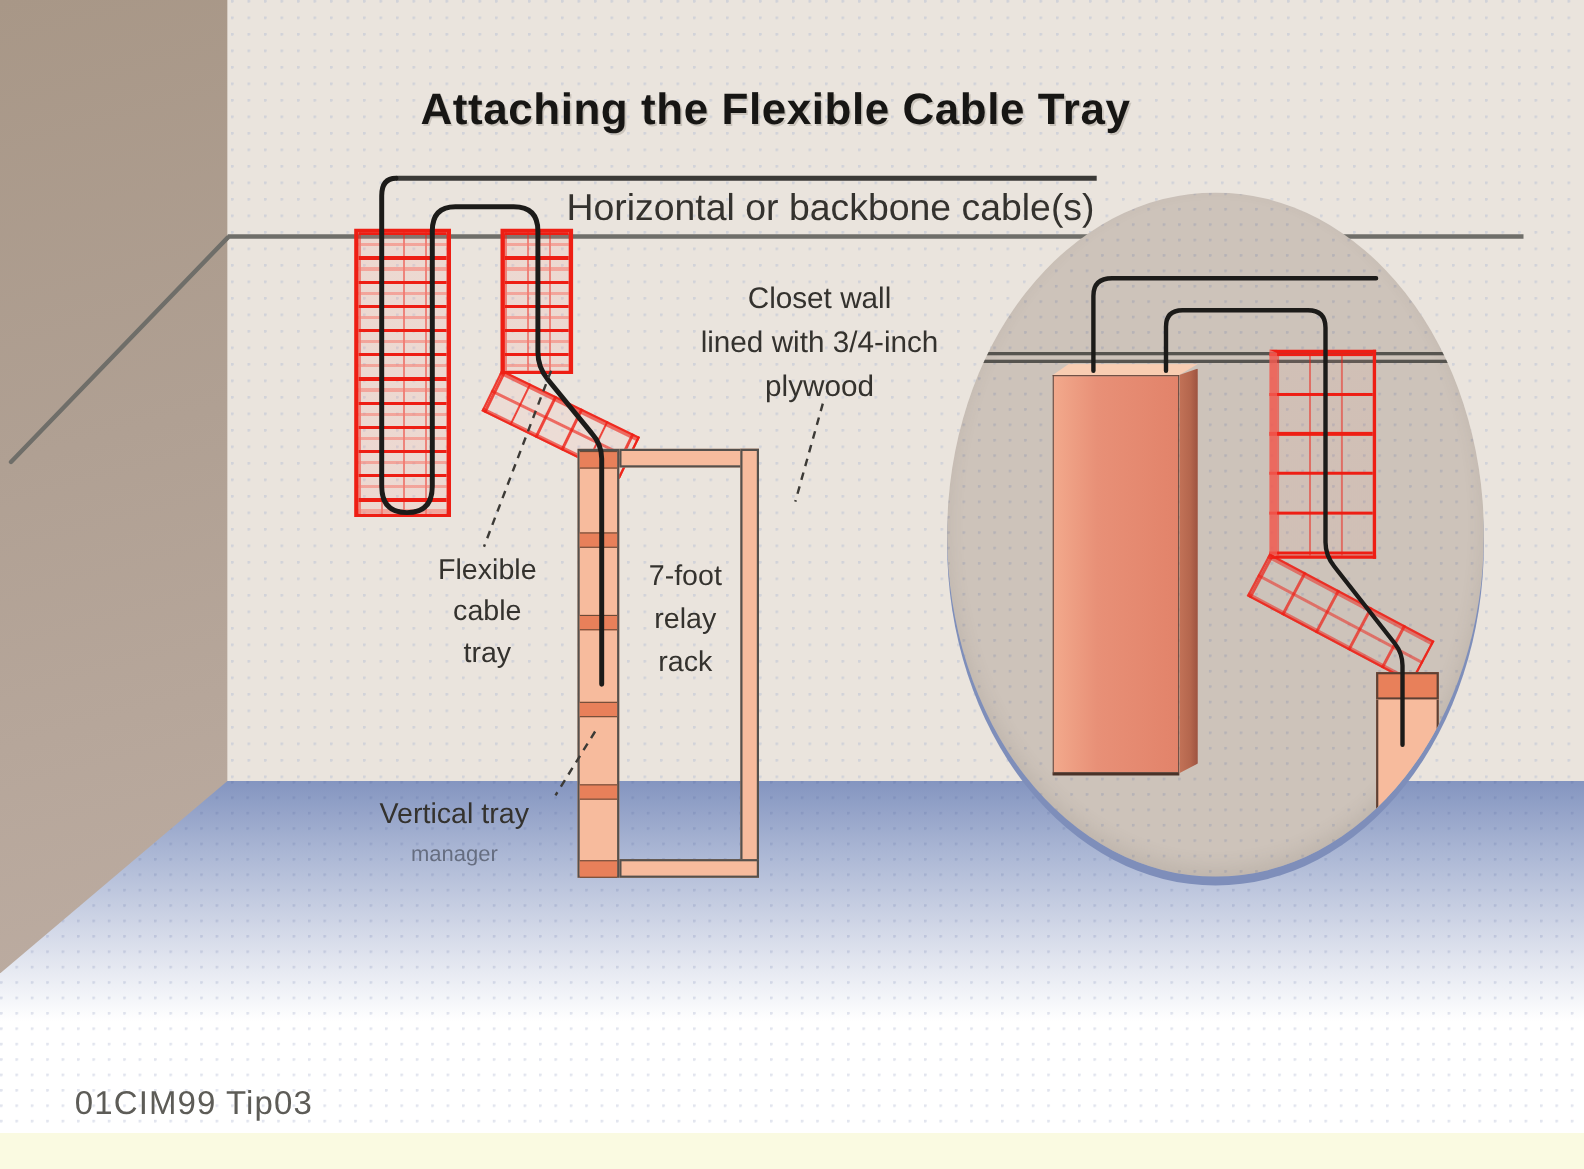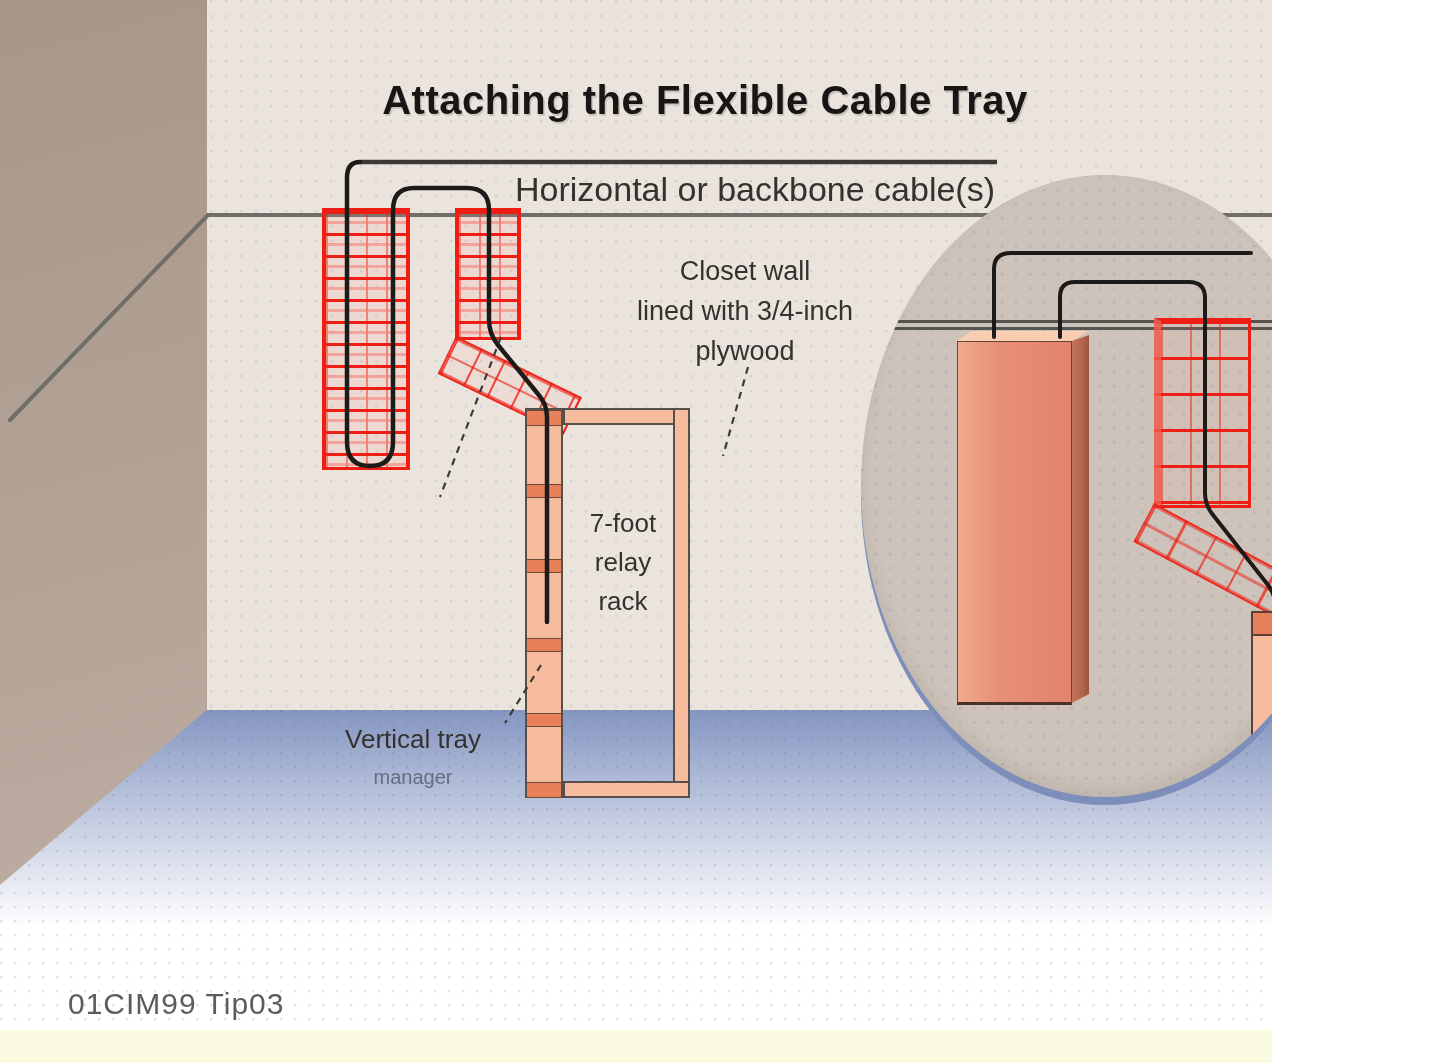--- a/index.html
+++ b/index.html
@@ -1,17 +1,17 @@
 <!DOCTYPE html>
 <html style="--wall-back: #eae4dd; --wall-left: #b0a093; --floor-top: #8495c0; --line-gray: #6f6e69; --cable-black: #1c1b19; --mesh-red: #ee1e14; --rack-fill: #f7bb9d; --rack-band: #e8805a; --rack-outline: #55504c; --inset-fill: #cdc3ba; --inset-shadow: #7e8eba; --panel-fill: #e89077; --panel-side: #b4664d; --panel-top: #f8cdb2; --strip-cream: #fafae1; --text-dark: #34322e; --footer-gray: #5d5c57;"><head>
 <meta charset="utf-8">
 <style>
   html,body{margin:0;padding:0;background:#fff;}
   .stage{
-    position:relative;width:1272px;height:1063px;overflow:hidden;
+    position:relative;width:1440px;height:1063px;overflow:hidden;
     font-family:"Liberation Sans",sans-serif;
     background-color:var(--wall-back,#eae4dd);
     background-image:radial-gradient(circle at 1px 1px, rgba(110,140,200,.20) 1.1px, transparent 1.9px);
     background-size:15px 15px;
   }
   .abs{position:absolute;}
   
   .floor{
     left:0;top:710px;width:1440px;height:353px;
     background-image:
@@ -136,20 +136,25 @@
     <path d="M541,665 L505,723" fill="none" stroke="#3c3a36" stroke-width="2.2" stroke-dasharray="7 6"></path>
   </svg>
 
   <div class="abs title">Attaching the Flexible Cable Tray</div>
   <div class="abs lbl backbone-lbl">Horizontal or backbone cable(s)</div>
   <div class="abs lbl closet-lbl">
     <span class="ln">Closet wall</span>
     <span class="ln">lined with 3/4-inch</span>
     <span class="ln">plywood</span>
   </div>
+  <div class="abs lbl flex-lbl">
+    <span class="ln">Flexible</span>
+    <span class="ln">cable</span>
+    <span class="ln">tray</span>
+  </div>
   <div class="abs lbl rack-lbl">
     <span class="ln">7-foot</span>
     <span class="ln">relay</span>
     <span class="ln">rack</span>
   </div>
   <div class="abs lbl vert-lbl">
     <span class="ln">Vertical tray</span>
     <span class="ln ln2">manager</span>
   </div>
 

